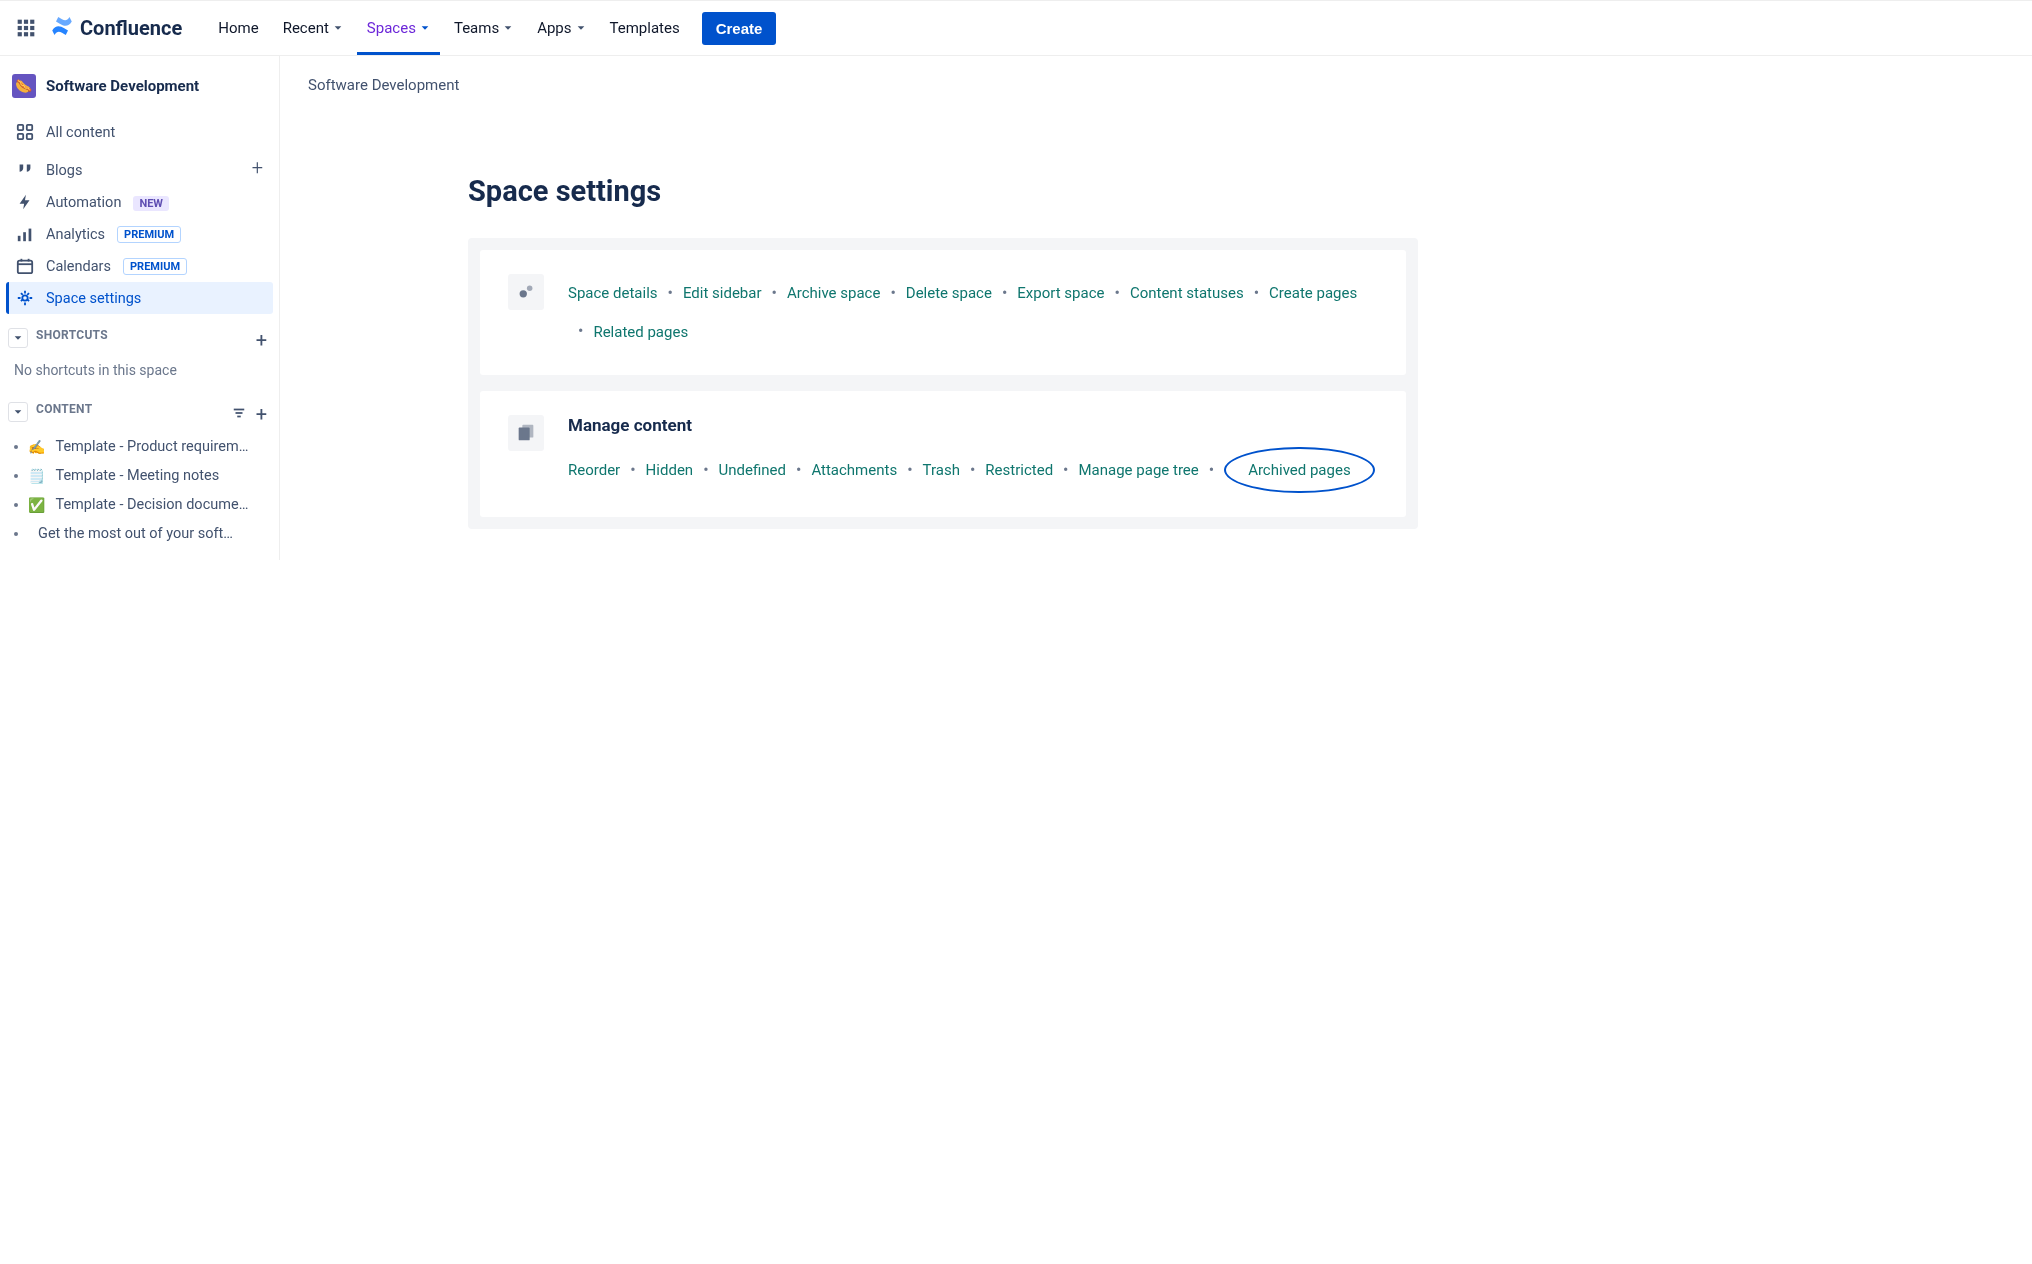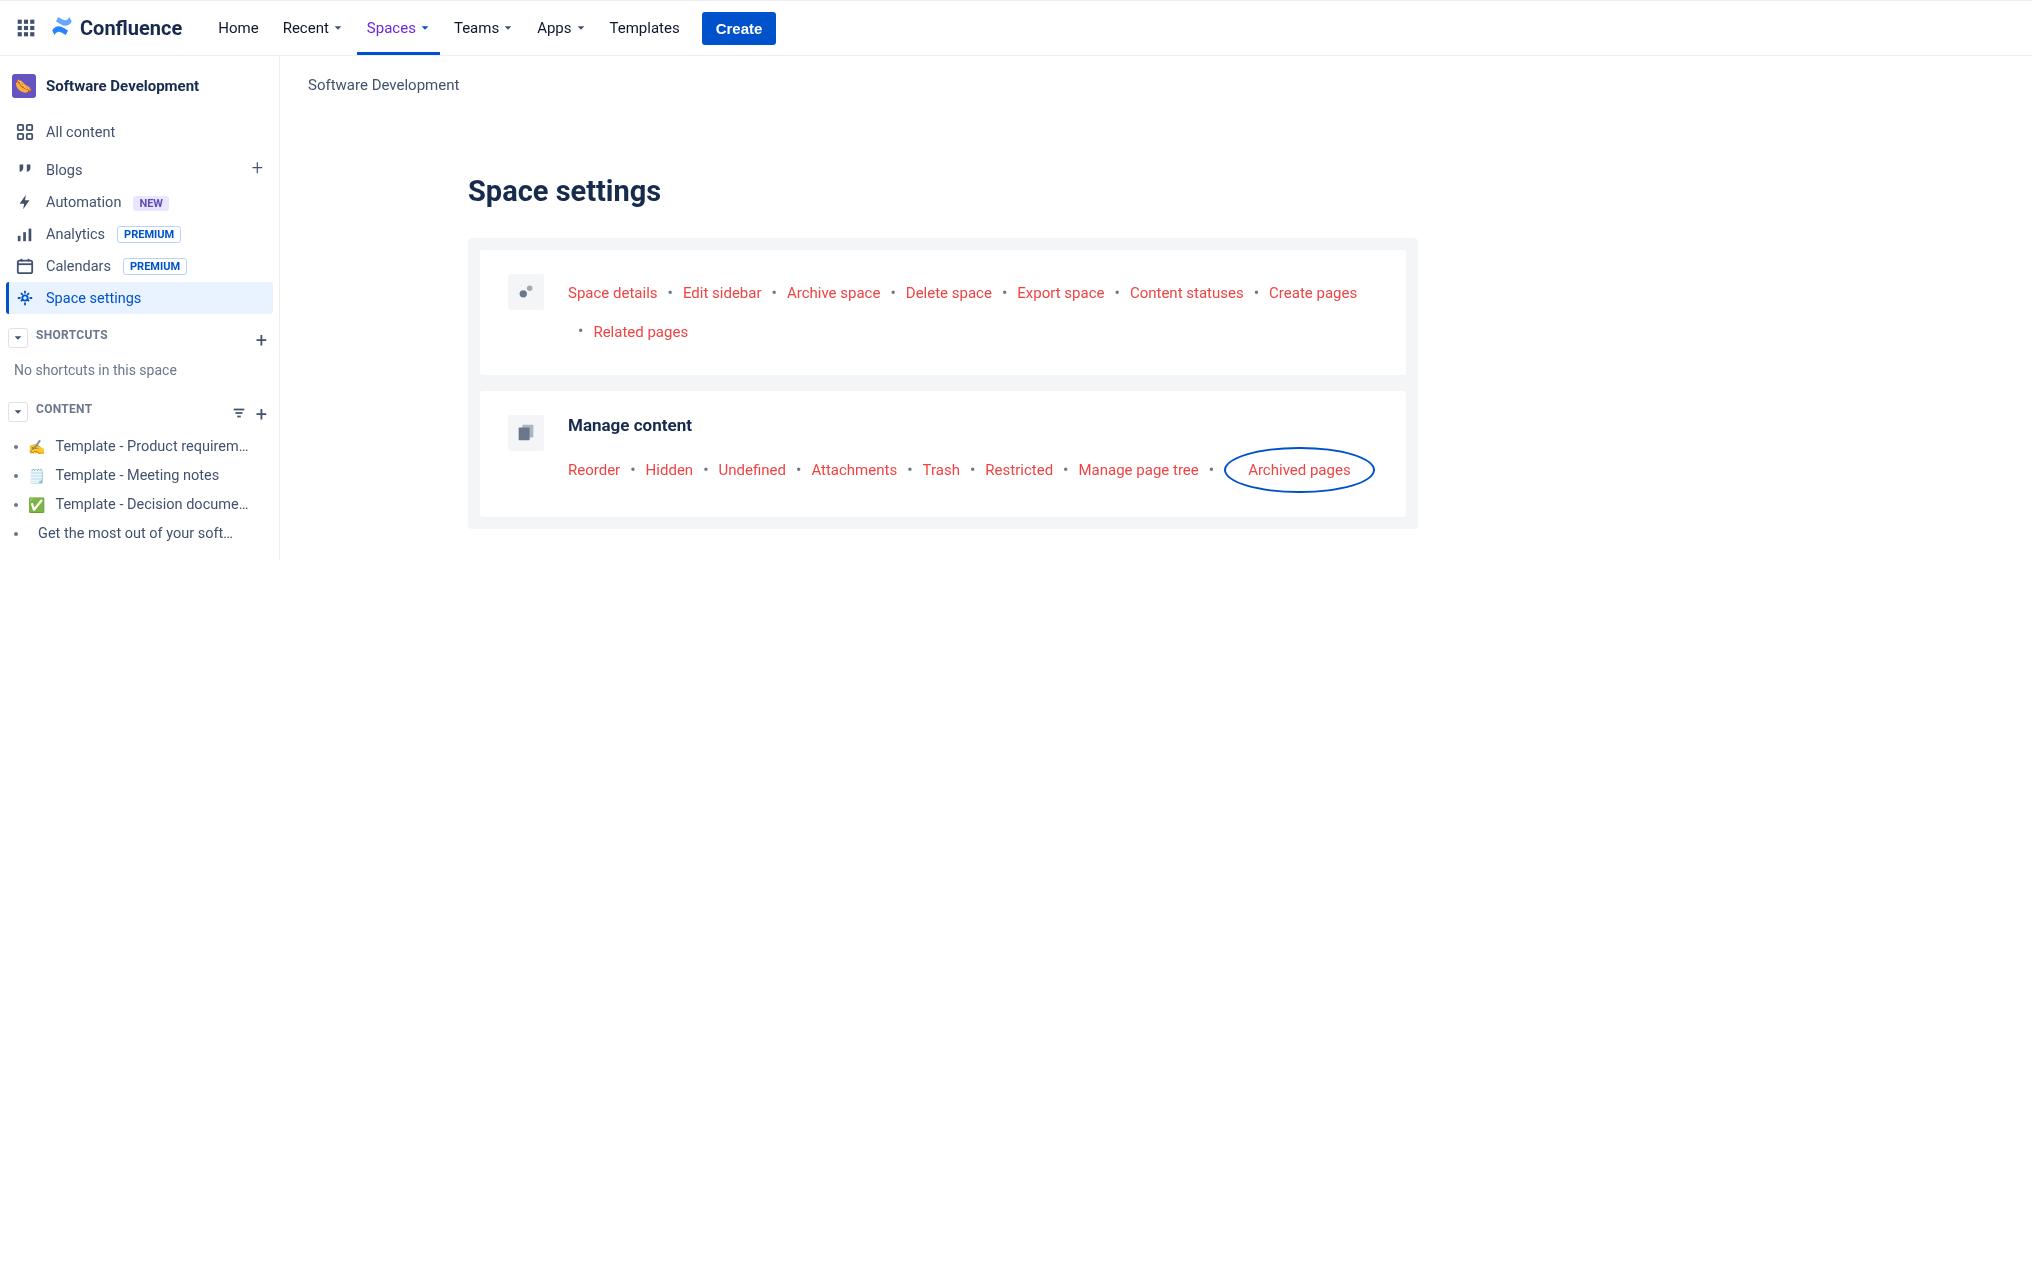--- a/index.html
+++ b/index.html
@@ -40,21 +40,21 @@
 .main { flex:1; padding:20px 28px;}
 .crumb { font-size:15px; color:#42526E; margin-bottom:80px;}
 .settings-title { font-size:29px; font-weight:700; color:#172B4D; margin:0 0 30px 160px;}
 .cards { margin-left:160px; background:#F4F5F7; padding:12px; border-radius:4px; max-width:950px;}
 .card { background:#fff; border-radius:3px; padding:24px 28px; display:flex; gap:24px; margin-bottom:16px;}
 .card:last-child { margin-bottom:0;}
 .card-icon { width:36px; height:36px; background:#F4F5F7; border-radius:3px; display:flex; align-items:center; justify-content:center; flex-shrink:0;}
 .card-icon svg { width:22px; height:22px;}
 .card-body h3 { font-size:17px; font-weight:700; margin-bottom:12px;}
 .links { display:flex; flex-wrap:wrap; gap:0; align-items:center; line-height:2.4;}
-.links a { color:#ef4444; text-decoration:none; font-size:15px; cursor:pointer;}
+.links a { color:#0f766e; text-decoration:none; font-size:15px; cursor:pointer;}
 .links .sep { color:#6B778C; margin:0 10px;}
 .highlight { border:2.5px solid #0052CC; border-radius:50%; padding:2px 22px;}
 </style>
 </head>
 <body>
 
 <div class="topbar">
   <div class="app-switcher">
     <svg viewBox="0 0 24 24" fill="#42526E">
         <rect x="2" y="2" width="5" height="5"></rect>

